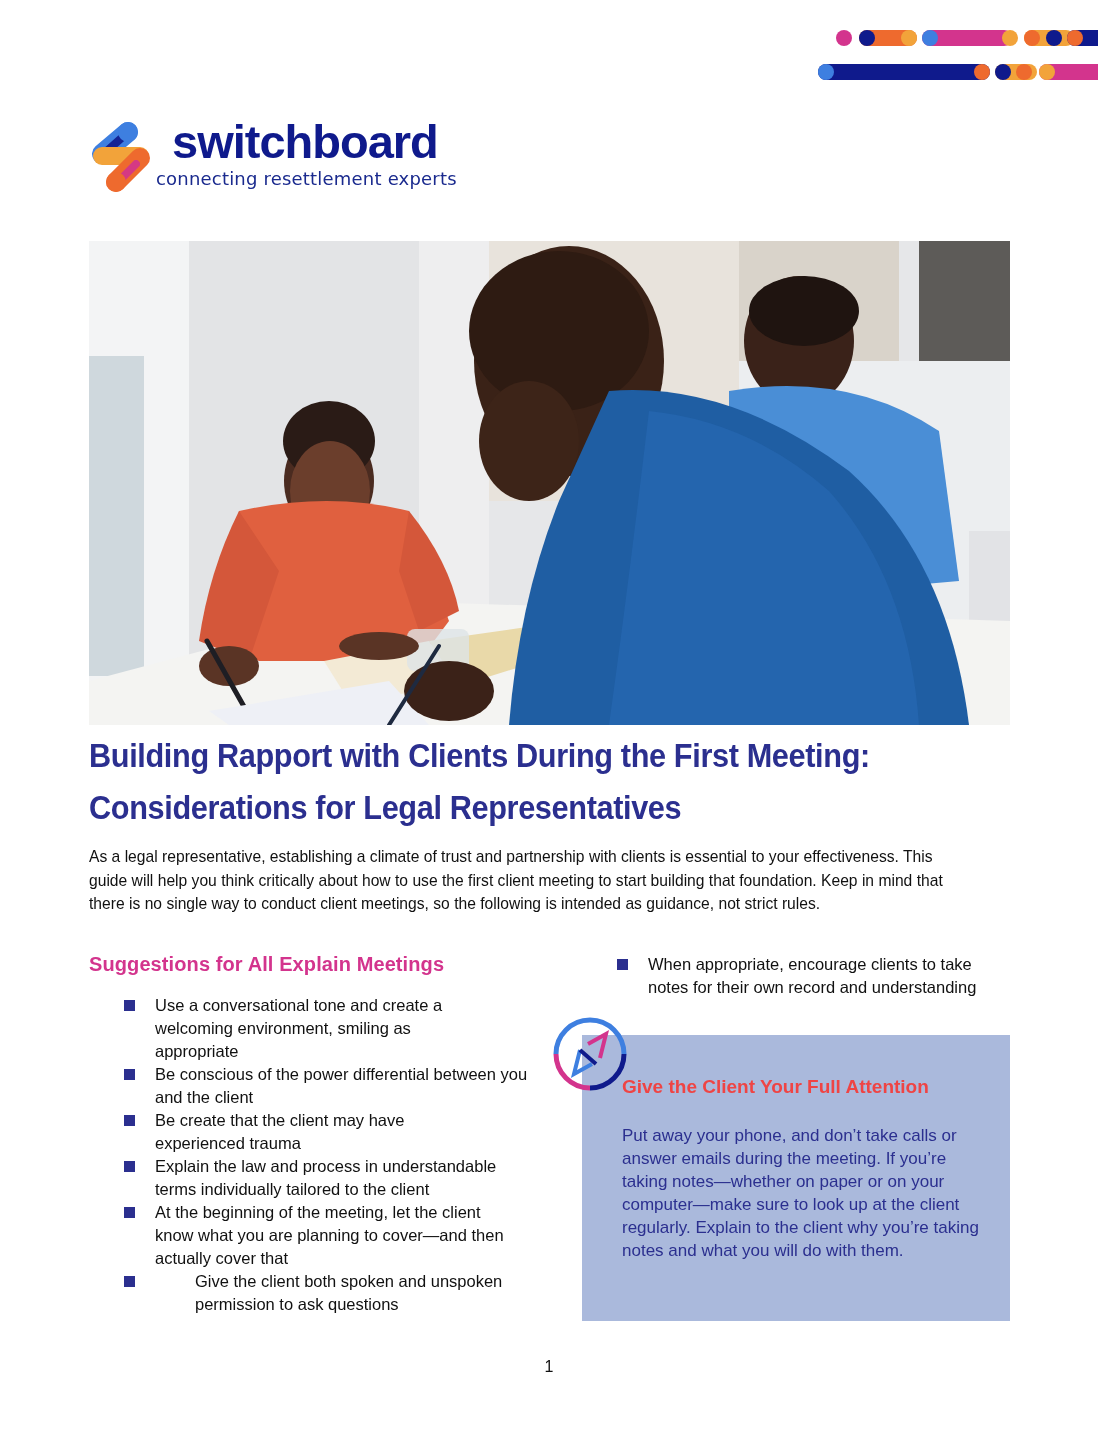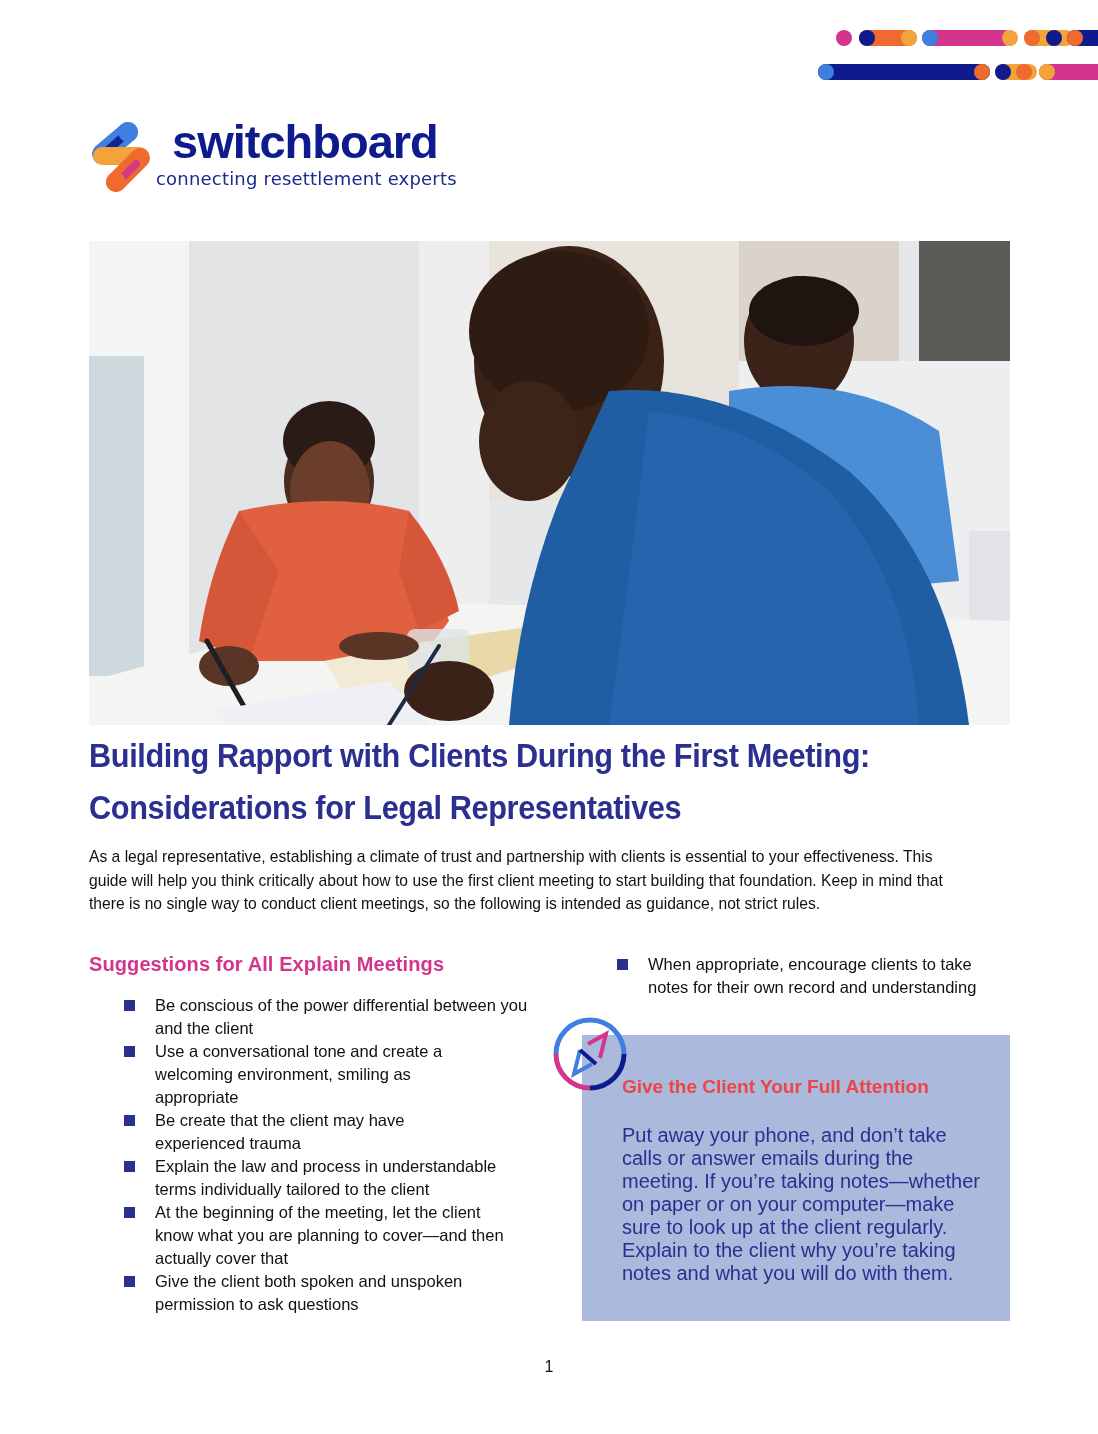--- a/index.html
+++ b/index.html
@@ -31,21 +31,21 @@
     .bullets { position: absolute; list-style: none; font-family: Liberation Sans, sans-serif; font-size: 16.5px; line-height: 23px; color: #111; }
     .bullets li { position: relative; padding-left: 31px; }
     .bullets li .sq { position: absolute; left: 0; top: 6px; width: 11px; height: 11px; background: #2b2f8f; }
     .bullets-left { left: 124px; top: 994px; width: 410px; }
     .bullets-right { left: 617px; top: 953px; width: 400px; }
 
     
     .callout { position: absolute; left: 582px; top: 1035px; width: 428px; height: 286px; background: #aab9dc; }
     .callout-icon { position: absolute; left: 552px; top: 1016px; width: 76px; height: 76px; }
     .callout-title { position: absolute; left: 622px; top: 1076px; font-family: "Liberation Sans", sans-serif; font-weight: 700; font-size: 19px; color: #ef4444; }
-    .callout-body { position: absolute; left: 622px; top: 1124px; width: 370px; font-family: "Liberation Sans", sans-serif; font-size: 20px; line-height: 23px; color: #2b2f8f; }
+    .callout-body { position: absolute; left: 622px; top: 1124px; width: 370px; font-family: "Liberation Sans", sans-serif; font-size: 17px; line-height: 23px; color: #2b2f8f; }
 
     .page-number { position: absolute; left: 0; width: 1098px; top: 1358px; text-align: center; font-family: "Liberation Sans", sans-serif; font-size: 16px; color: #111; }
   </style>
 </head>
 <body>
 
 <div class="deco" style="left:0;top:0;width:1098px;height:90px;">
 
   <div class="deco-row" style="top:30px;left:0;width:1098px;">
     <div class="dot" style="left:836px;background:#d3348d;"></div>
@@ -140,37 +140,37 @@
 <h1 class="title">
   <span style="display:block;">Building Rapport with Clients During the First Meeting:</span>
   <span style="display:block;">Considerations for Legal Representatives</span>
 </h1>
 
 <p class="intro">As a legal representative, establishing a climate of trust and partnership with clients is essential to your effectiveness. This guide will help you think critically about how to use the first client meeting to start building that foundation.  Keep in mind that there is no single way to conduct client meetings, so the following is intended as guidance, not strict rules.</p>
 
 <h2 class="section-heading">Suggestions for All Explain Meetings</h2>
 
 <ul class="bullets bullets-left">
-  <li><span class="sq"></span><span>Be conscious of the power differential between you and the client</span></li>
   <li>
       <span class="sq"></span>
       <span style="display:block;width:320px;">Use a conversational tone and create a welcoming environment, smiling as appropriate</span>
     </li>
+  <li><span class="sq"></span><span>Be conscious of the power differential between you and the client</span></li>
   <li>
       <span class="sq"></span>
       <span style="display:block;width:300px;">Be create that the client may have experienced trauma</span>
     </li>
   <li><span class="sq"></span><span>Explain the law and process in understandable terms individually tailored to the client</span></li>
   <li>
       <span class="sq"></span>
       <span style="display:block;width:360px;">At the beginning of the meeting, let the client know what you are planning to cover—and then actually cover that</span>
     </li>
   <li>
       <span class="sq"></span>
-      <span style="display:block;width:340px;">Give the client both spoken and unspoken permission to ask questions</span>
+      <span style="display:block;width:340px;margin-left:40px;">Give the client both spoken and unspoken permission to ask questions</span>
     </li>
 </ul>
 
 <ul class="bullets bullets-right">
   <li>
       <span class="sq"></span>
       <span style="display:block;width:360px;">When appropriate, encourage clients to take notes for their own record and understanding</span>
     </li>
 </ul>
 

